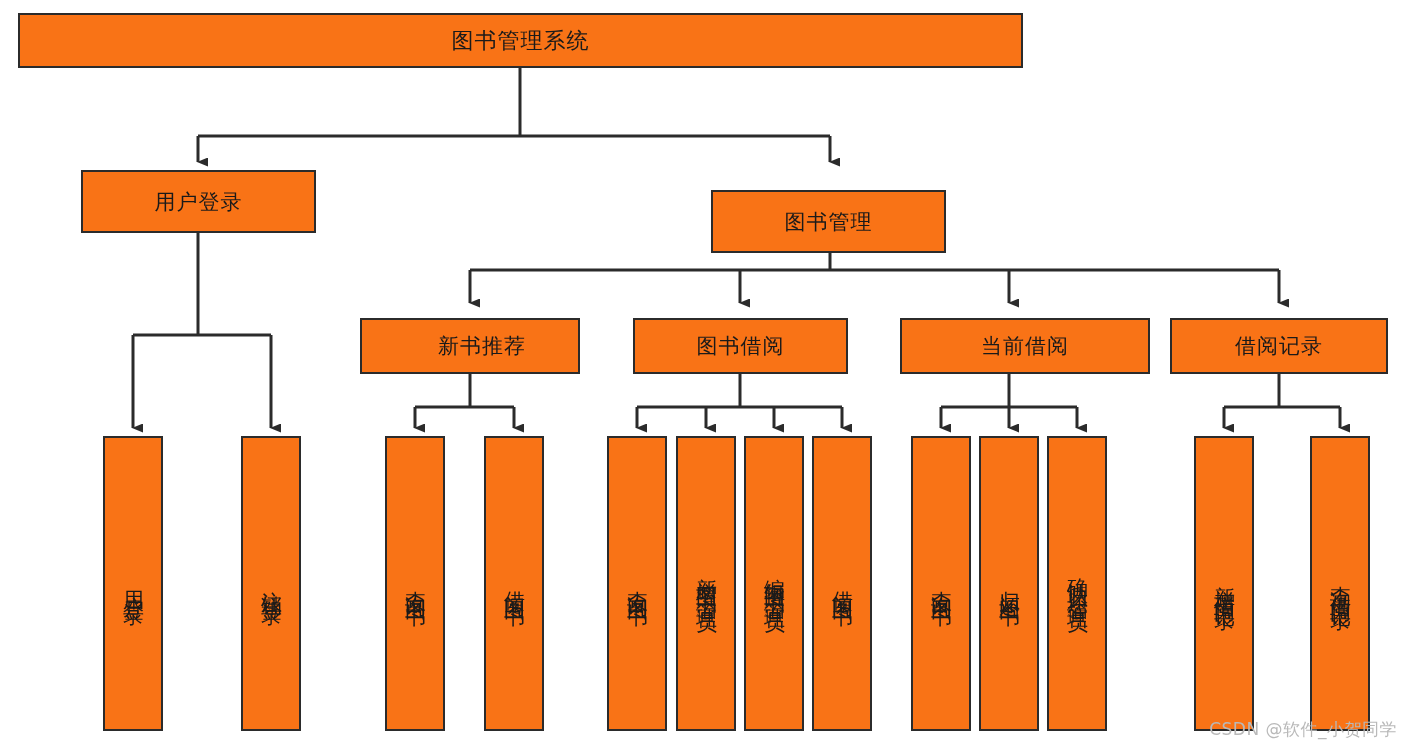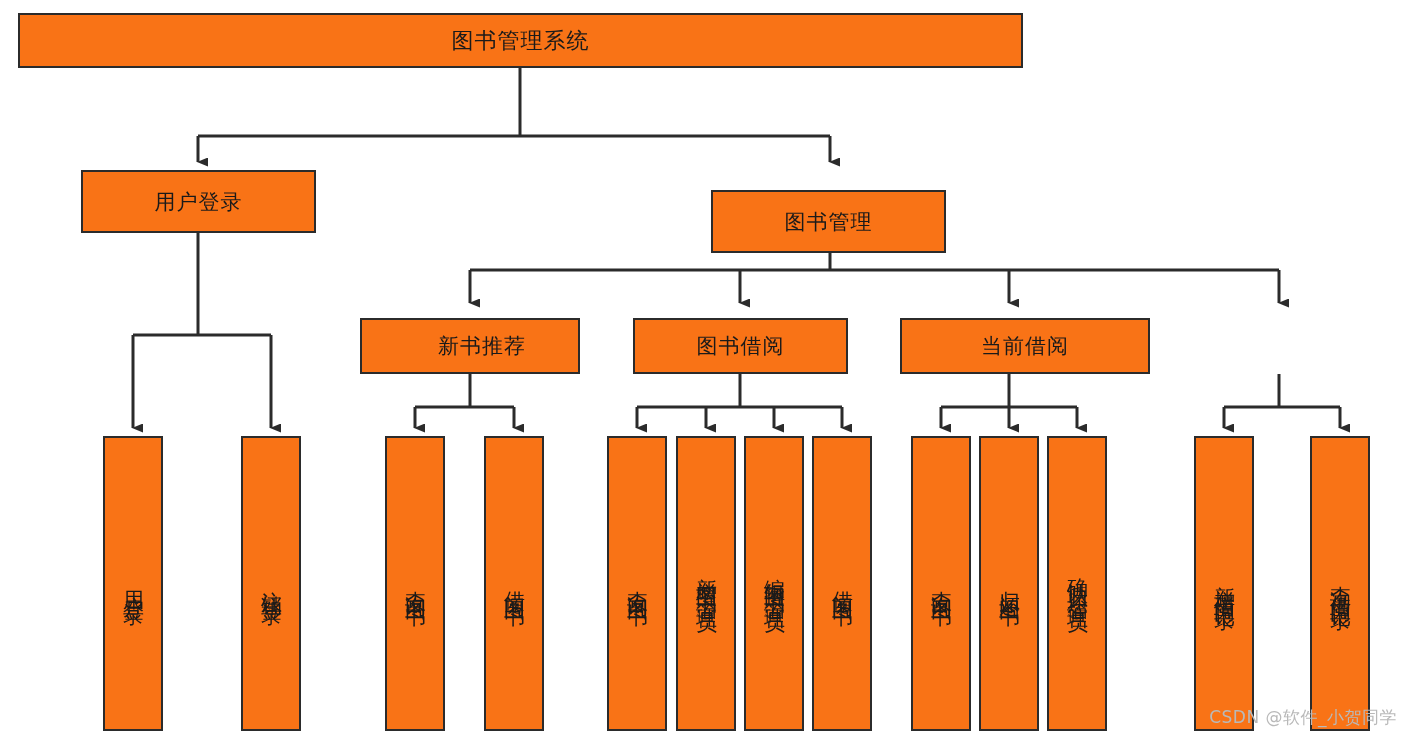--- a/index.html
+++ b/index.html
@@ -50,21 +50,21 @@
     white-space: nowrap;
   }
   .node .htext {
     display: block;
     white-space: nowrap;
   }
   #root-node { font-size: 22px; }
   .watermark {
     position: absolute;
     right: 8px;
-    bottom: 18px;
+    bottom: 6px;
     font-size: 17px;
     color: #b9b9b9;
     white-space: nowrap;
     letter-spacing: 0.5px;
   }
 </style>
 </head>
 <body>
 
 <div id="canvas">
@@ -132,20 +132,23 @@
 
   <div class="node horiz" style="left:360px; top:318px; width:220px; height:56px;padding-left:24px;">
     <span class="htext">新书推荐</span>
   </div>
   <div class="node horiz" style="left:633px; top:318px; width:215px; height:56px;">
     <span class="htext">图书借阅</span>
   </div>
   <div class="node horiz" style="left:900px; top:318px; width:250px; height:56px;">
     <span class="htext">当前借阅</span>
   </div>
+  <div class="node horiz" style="left:1170px; top:318px; width:218px; height:56px;">
+    <span class="htext">借阅记录</span>
+  </div>
 
   <div class="node leaf" style="left:103px; top:436px; width:60px; height:295px;">
     <span class="vtext">用户登录</span>
   </div>
   <div class="node leaf" style="left:241px; top:436px; width:60px; height:295px;">
     <span class="vtext">注销登录</span>
   </div>
 
   <div class="node leaf" style="left:385px; top:436px; width:60px; height:295px;">
     <span class="vtext">查询图书</span>

